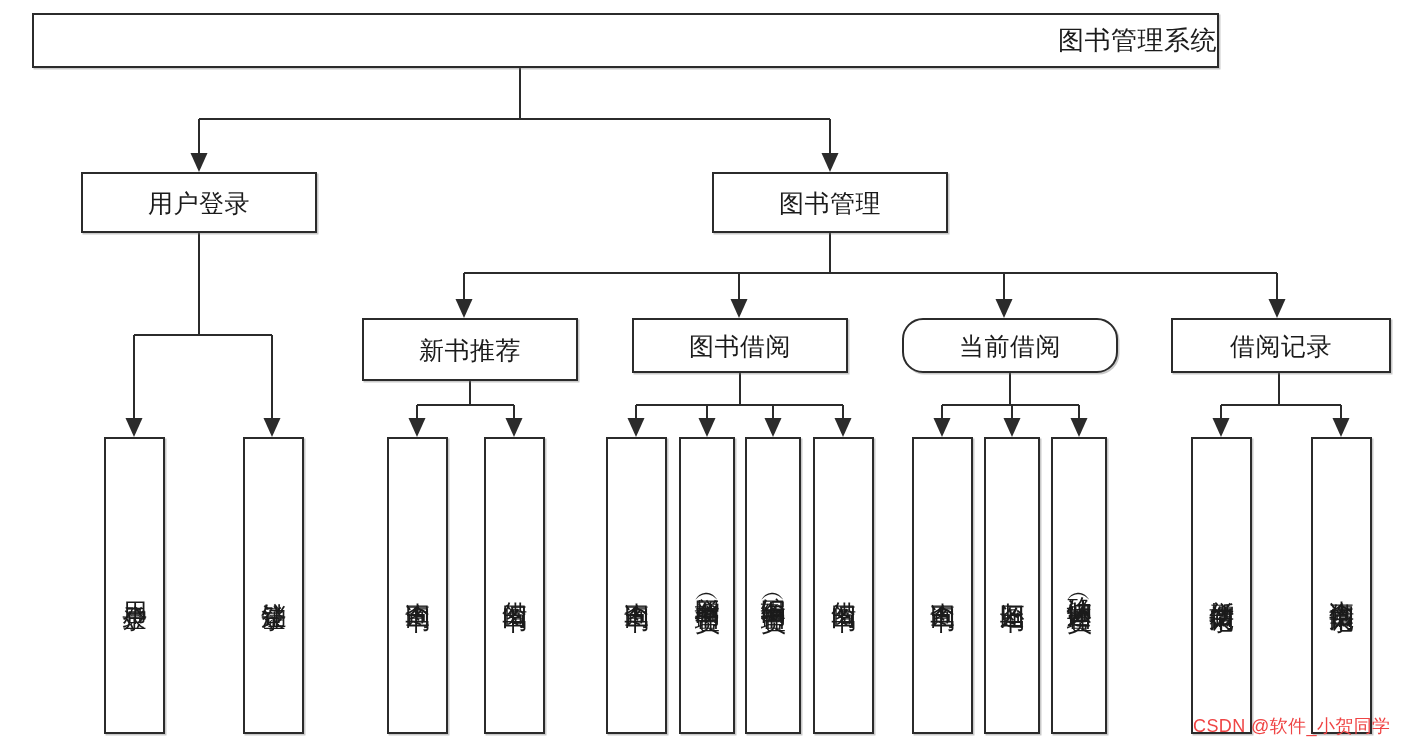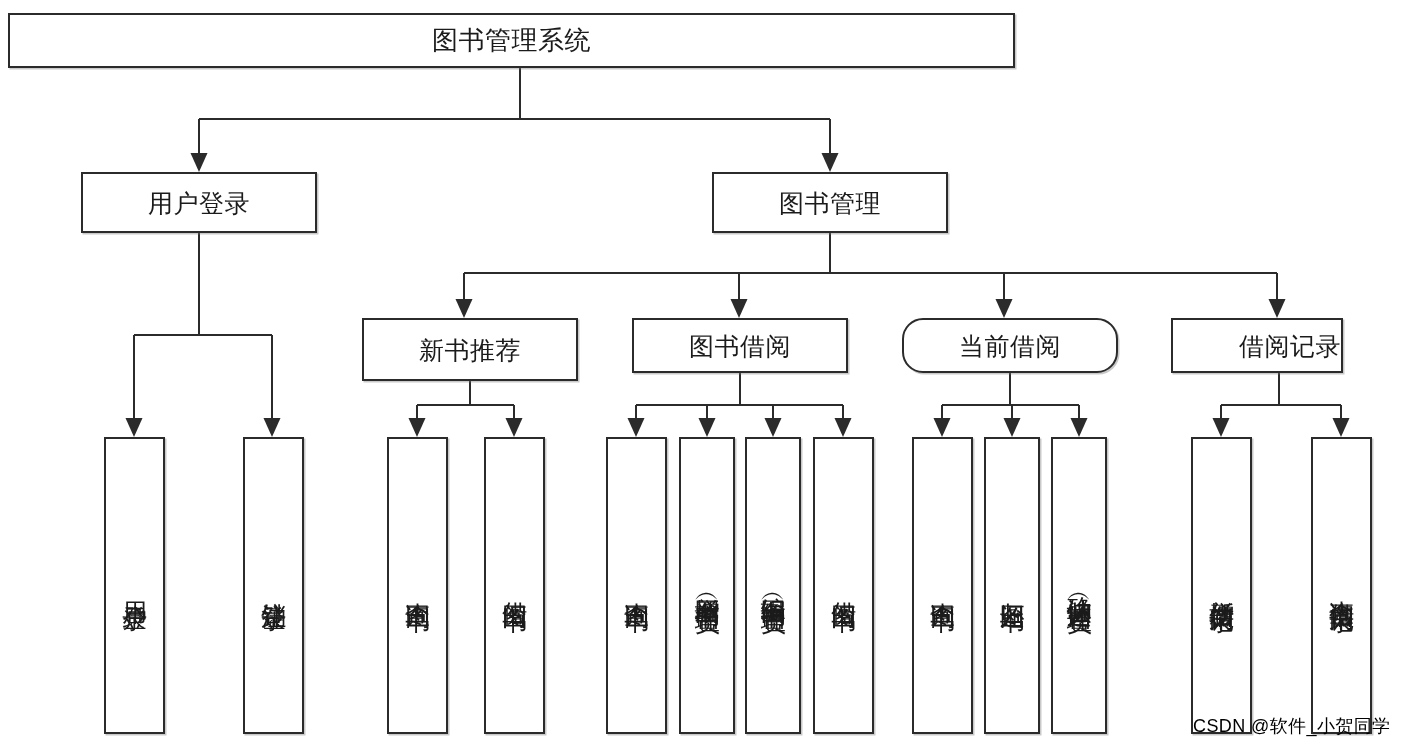--- a/index.html
+++ b/index.html
@@ -61,21 +61,21 @@
     font-size: 25px;
     line-height: 1.18;
     letter-spacing: 2px;
     max-height: 270px;
   }
   #watermark {
     position: absolute;
     left: 1193px;
     top: 714px;
     font-size: 18px;
-    color: #000000;
+    color: #ef4444;
     white-space: nowrap;
     letter-spacing: 0.4px;
     font-family: "Liberation Sans", "DejaVu Sans", sans-serif;
   }
 </style>
 </head>
 <body>
 
 <div id="diagram-root">
 
@@ -128,39 +128,39 @@
       <polygon points="1070.5,418 1087.5,418 1079,437" fill="#2b2b2b"></polygon>
       <line x1="1279" y1="373" x2="1279" y2="405" stroke="#2b2b2b" stroke-width="2.6" shape-rendering="crispEdges"></line>
       <line x1="1221" y1="405" x2="1341" y2="405" stroke="#2b2b2b" stroke-width="2.6" shape-rendering="crispEdges"></line>
       <line x1="1221" y1="405" x2="1221" y2="420" stroke="#2b2b2b" stroke-width="2.6" shape-rendering="crispEdges"></line>
       <polygon points="1212.5,418 1229.5,418 1221,437" fill="#2b2b2b"></polygon>
       <line x1="1341" y1="405" x2="1341" y2="420" stroke="#2b2b2b" stroke-width="2.6" shape-rendering="crispEdges"></line>
       <polygon points="1332.5,418 1349.5,418 1341,437" fill="#2b2b2b"></polygon>
     </svg>
 
   <div id="node-layer">
-      <div class="node horizontal root" style="left: 8px; top: 13px; width: 1007px; height: 55px;">
+      <div class="node horizontal root" style="left: 32px; top: 13px; width: 1187px; height: 55px; justify-content: flex-end;">
         <span class="node-label">图书管理系统</span>
       </div>
       <div class="node horizontal" style="left: 81px; top: 172px; width: 236px; height: 61px;">
         <span class="node-label">用户登录</span>
       </div>
       <div class="node horizontal" style="left: 712px; top: 172px; width: 236px; height: 61px; justify-content: center;">
         <span class="node-label">图书管理</span>
       </div>
       <div class="node horizontal" style="left: 362px; top: 318px; width: 216px; height: 63px;">
         <span class="node-label">新书推荐</span>
       </div>
       <div class="node horizontal" style="left: 632px; top: 318px; width: 216px; height: 55px;">
         <span class="node-label">图书借阅</span>
       </div>
       <div class="node horizontal" style="left: 902px; top: 318px; width: 216px; height: 55px; border-radius: 21px;">
         <span class="node-label">当前借阅</span>
       </div>
-      <div class="node horizontal" style="left: 1171px; top: 318px; width: 172px; height: 55px; justify-content: flex-end;">
+      <div class="node horizontal" style="left: 1171px; top: 318px; width: 220px; height: 55px;">
         <span class="node-label">借阅记录</span>
       </div>
       <div class="node vertical" style="left: 104px; top: 437px; width: 61px; height: 297px;">
         <span class="node-label">用户登录</span>
       </div>
       <div class="node vertical" style="left: 243px; top: 437px; width: 61px; height: 297px;">
         <span class="node-label">注销登录</span>
       </div>
       <div class="node vertical" style="left: 387px; top: 437px; width: 61px; height: 297px;">
         <span class="node-label">查询图书</span>

